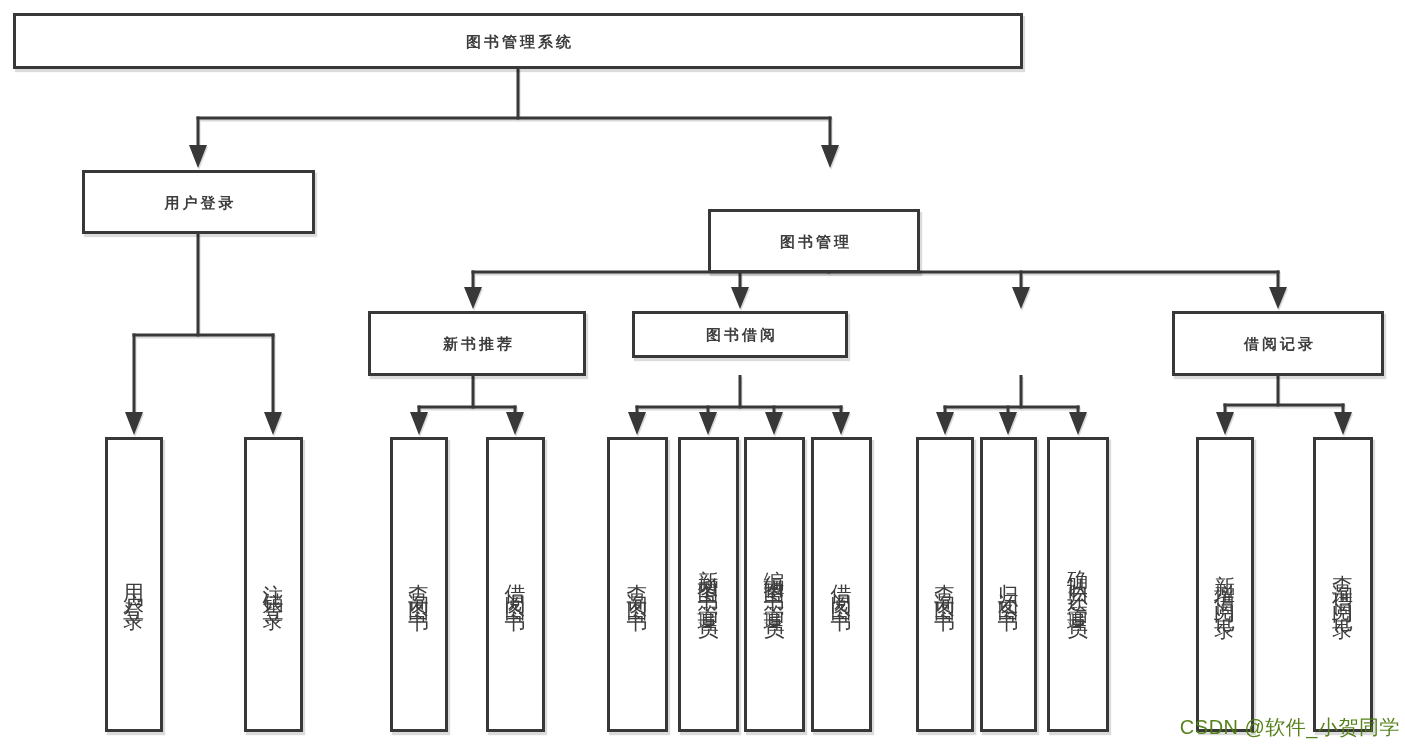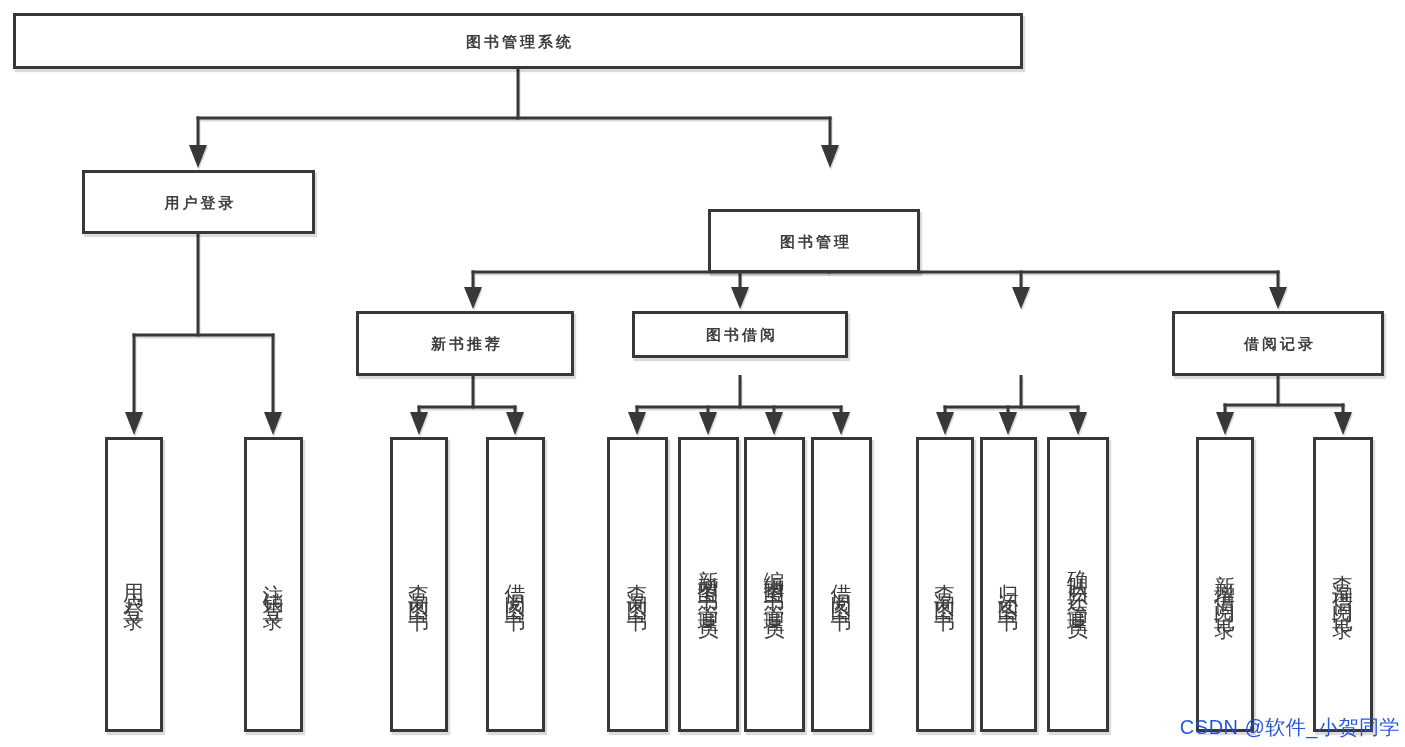--- a/index.html
+++ b/index.html
@@ -48,30 +48,30 @@
   }
   .leaf.long {
     letter-spacing: 7px;
   }
   .watermark {
     position: absolute;
     right: 5px;
     bottom: 6px;
     font-size: 20px;
     letter-spacing: 0.5px;
-    color: #1d4ed8;
+    color: #4d7c0f;
     z-index: 10;
     opacity: 0.95;
   }
 
   
   #n-root            { left: 13px;   top: 13px;  width: 1010px; height: 56px; }
   #n-user-login      { left: 82px;   top: 170px; width: 233px;  height: 64px; }
   #n-book-mgmt       { left: 708px;  top: 170px; width: 212px;  height: 64px; margin-top: 39px; }
-  #n-new-book        { left: 356px;  top: 311px; width: 218px;  height: 65px; }
+  #n-new-book        { left: 368px;  top: 311px; width: 218px;  height: 65px; }
   #n-book-borrow     { left: 632px;  top: 311px; width: 216px;  height: 47px; }
   #n-current-borrow  { left: 912px;  top: 311px; width: 218px;  height: 65px; }
   #n-borrow-records  { left: 1172px; top: 311px; width: 212px;  height: 65px; }
 
   .leaf { top: 437px; height: 295px; }
   #l-user-login      { left: 105px;  width: 58px; }
   #l-logout          { left: 244px;  width: 59px; }
   #l-query-1         { left: 390px;  width: 58px; }
   #l-borrow-1        { left: 486px;  width: 59px; }
   #l-query-2         { left: 607px;  width: 61px; }

